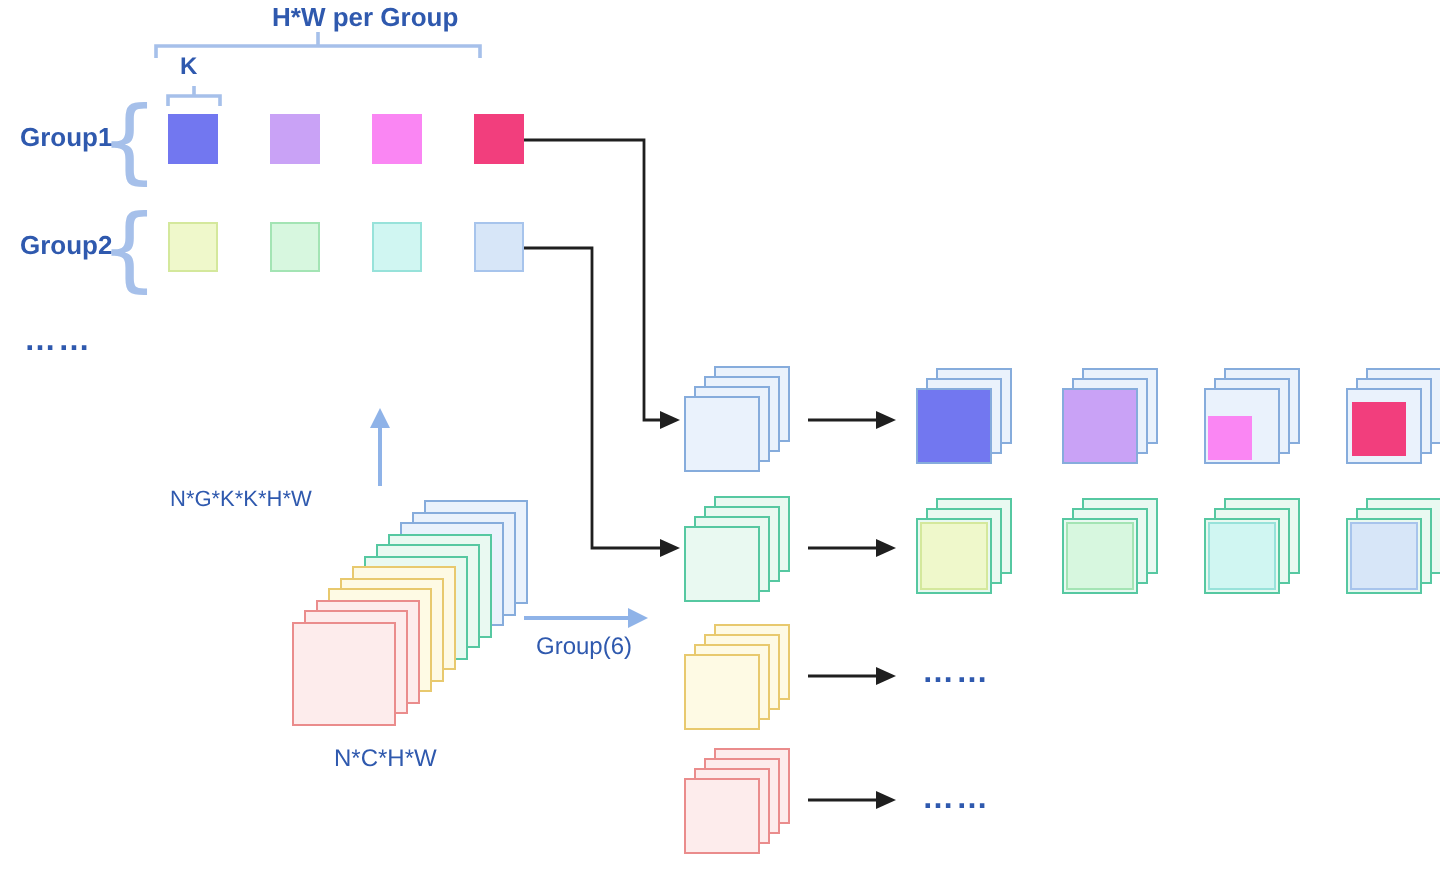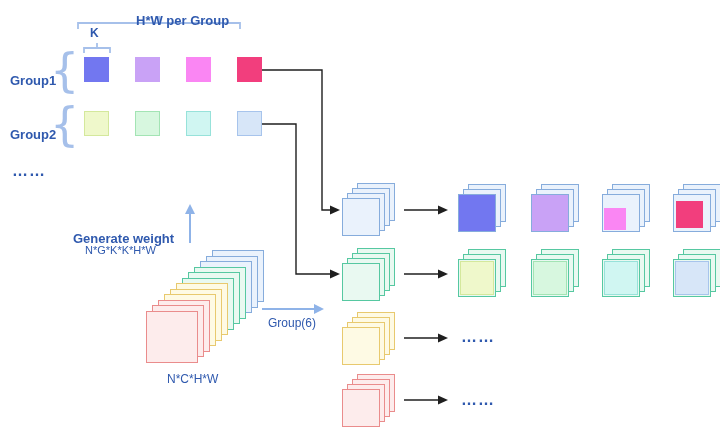--- a/index.html
+++ b/index.html
@@ -15,21 +15,21 @@
     overflow: hidden;
   }
   svg.overlay { position: absolute; left: 0; top: 0; }
   .label {
     position: absolute;
     color: var(--text, #2f59ae);
     white-space: nowrap;
     line-height: 1.1;
   }
   .b { font-weight: bold; }
-  .f13 { font-size: 13px; margin-top: 12px; }
+  .f13 { font-size: 13px; }
   .f12 { font-size: 12px; }
   .f11 { font-size: 11px; }
   .dots { font-size: 16px; font-weight: bold; letter-spacing: 1px; }
   .brace {
     position: absolute;
     color: var(--brace, #a6c0ea);
     font-size: 46px;
     height: 40px;
     display: flex;
     align-items: center;
@@ -97,21 +97,20 @@
     </div>
   <div class="sqrow" id="grow-1" style="left:84px; top:111px;">
       <div class="wsq" style="left: 0px; background: rgb(239, 248, 203); border: 1px solid rgb(212, 232, 156);"></div>
       <div class="wsq" style="left: 51px; background: rgb(215, 247, 223); border: 1px solid rgb(163, 228, 180);"></div>
       <div class="wsq" style="left: 102px; background: rgb(208, 246, 242); border: 1px solid rgb(151, 226, 218);"></div>
       <div class="wsq" style="left: 153px; background: rgb(215, 230, 248); border: 1px solid rgb(167, 196, 236);"></div>
     </div>
 
   <div class="label dots" style="left:12px; top:162px;">……</div>
 
-  <div class="label b f13" style="left:73px; top:220px;">Generate weight</div>
   <div class="label f11" style="left:85px; top:244px;">N*G*K*K*H*W</div>
 
   <div class="stack" id="input-stack" style="left: 146px; top: 250px; width: 118px; height: 112.5px;">
       <div class="sq" style="width: 52px; height: 52px; left: 66px; top: 0px; background: rgb(234, 242, 252); border: 1.4px solid rgb(134, 172, 220);"></div>
       <div class="sq" style="width: 52px; height: 52px; left: 60px; top: 5.5px; background: rgb(234, 242, 252); border: 1.4px solid rgb(134, 172, 220);"></div>
       <div class="sq" style="width: 52px; height: 52px; left: 54px; top: 11px; background: rgb(234, 242, 252); border: 1.4px solid rgb(134, 172, 220);"></div>
       <div class="sq" style="width: 52px; height: 52px; left: 48px; top: 16.5px; background: rgb(233, 249, 241); border: 1.4px solid rgb(86, 200, 161);"></div>
       <div class="sq" style="width: 52px; height: 52px; left: 42px; top: 22px; background: rgb(233, 249, 241); border: 1.4px solid rgb(86, 200, 161);"></div>
       <div class="sq" style="width: 52px; height: 52px; left: 36px; top: 27.5px; background: rgb(233, 249, 241); border: 1.4px solid rgb(86, 200, 161);"></div>
       <div class="sq" style="width: 52px; height: 52px; left: 30px; top: 33px; background: rgb(254, 250, 228); border: 1.4px solid rgb(232, 201, 110);"></div>

